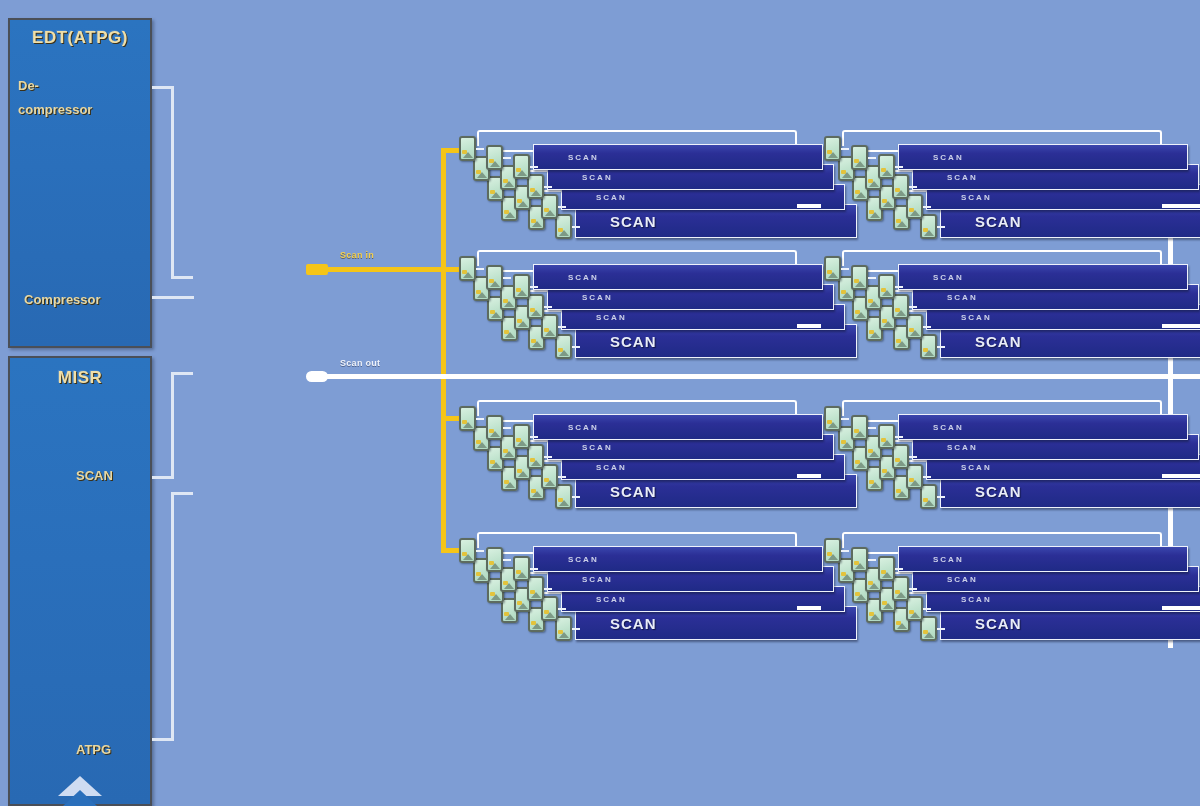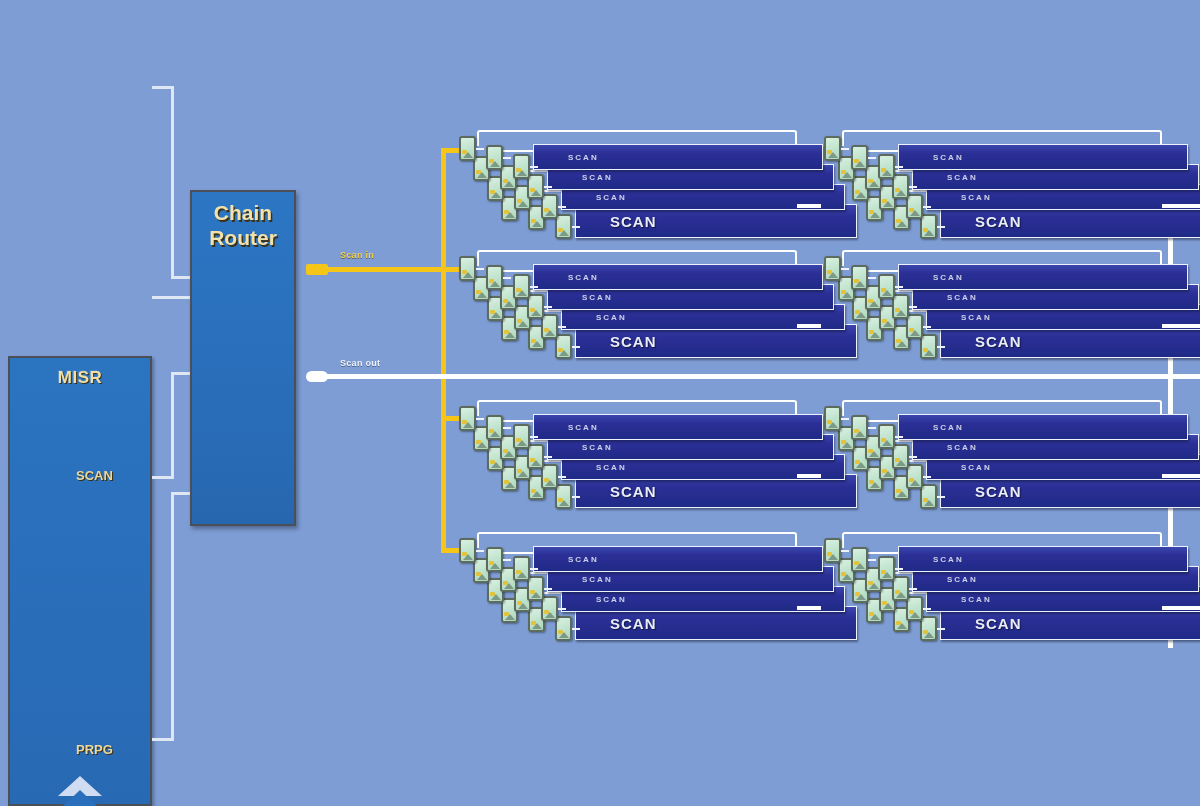--- a/index.html
+++ b/index.html
@@ -101,25 +101,31 @@
     position:absolute;left:1px;bottom:5px;width:5px;height:4px;
     background:#e3c33c;border-radius:1px;
   }
   .ffwire{position:absolute;background:#f2f6fc;height:2px;}
 </style>
 </head>
 <body>
 
 <div id="canvas">
 
+  <div class="ipblock" id="edt" style="left:8px;top:18px;width:144px;height:330px;">
+    <div class="ttl" style="top:8px;font-size:17px;">EDT(ATPG)</div>
+    <div class="sub" style="left:8px;top:58px;font-size:13px;">De-</div>
+    <div class="sub" style="left:8px;top:82px;font-size:13px;">compressor</div>
+    <div class="sub" style="left:14px;top:272px;font-size:13px;">Compressor</div>
+  </div>
 
   <div class="ipblock" id="lbist" style="left:8px;top:356px;width:144px;height:450px;">
     <div class="ttl" style="top:10px;font-size:17px;">MISR</div>
     <div class="sub" style="left:66px;top:110px;font-size:13px;">SCAN</div>
-    <div class="sub" style="left:66px;top:384px;font-size:13px;">PRPG</div>
+    <div class="sub" style="left:66px;top:384px;font-size:13px;">ATPG</div>
     <div style="position:absolute;left:48px;top:418px;width:0;height:0;
                 border-left:22px solid transparent;border-right:22px solid transparent;
                 border-bottom:20px solid #cfdcf2;"></div>
     <div style="position:absolute;left:53px;top:432px;width:0;height:0;
                 border-left:17px solid transparent;border-right:17px solid transparent;
                 border-bottom:16px solid #2a6fbb;"></div>
   </div>
 
   <div class="wire h" style="left:152px;top:86px;width:22px;"></div>
   <div class="wire v" style="left:171px;top:86px;height:192px;"></div>
@@ -128,24 +134,20 @@
   <div class="wire h" style="left:152px;top:296px;width:42px;"></div>
 
   <div class="wire h" style="left:152px;top:476px;width:22px;"></div>
   <div class="wire v" style="left:171px;top:372px;height:106px;"></div>
   <div class="wire h" style="left:171px;top:372px;width:22px;"></div>
 
   <div class="wire h" style="left:152px;top:738px;width:22px;"></div>
   <div class="wire v" style="left:171px;top:492px;height:248px;"></div>
   <div class="wire h" style="left:171px;top:492px;width:22px;"></div>
 
-  <div id="router">
-    <div class="rl">Chain</div>
-    <div class="rl" style="top:33px;">Router</div>
-  </div>
 
   <div class="port yellow" style="left:306px;top:264px;"></div>
   <div class="ybus h" style="left:320px;top:267px;width:124px;"></div>
   <div class="wlabel y" style="left:340px;top:250px;">Scan in</div>
   <div class="ybus v" style="left:441px;top:148px;height:404px;"></div>
   <div class="ybus h" style="left:441px;top:148px;width:22px;"></div>
   <div class="ybus h" style="left:441px;top:267px;width:22px;"></div>
   <div class="ybus h" style="left:441px;top:416px;width:22px;"></div>
   <div class="ybus h" style="left:441px;top:548px;width:22px;"></div>
 

